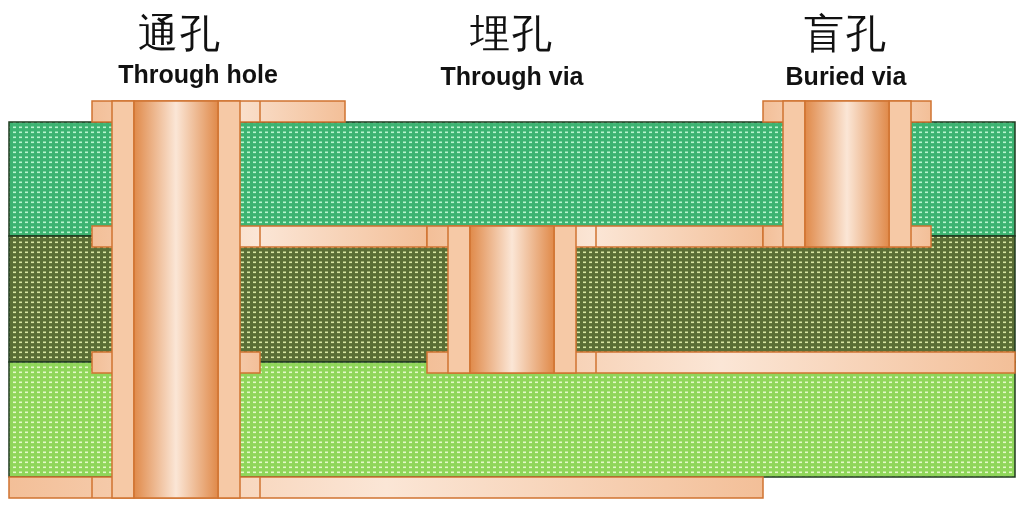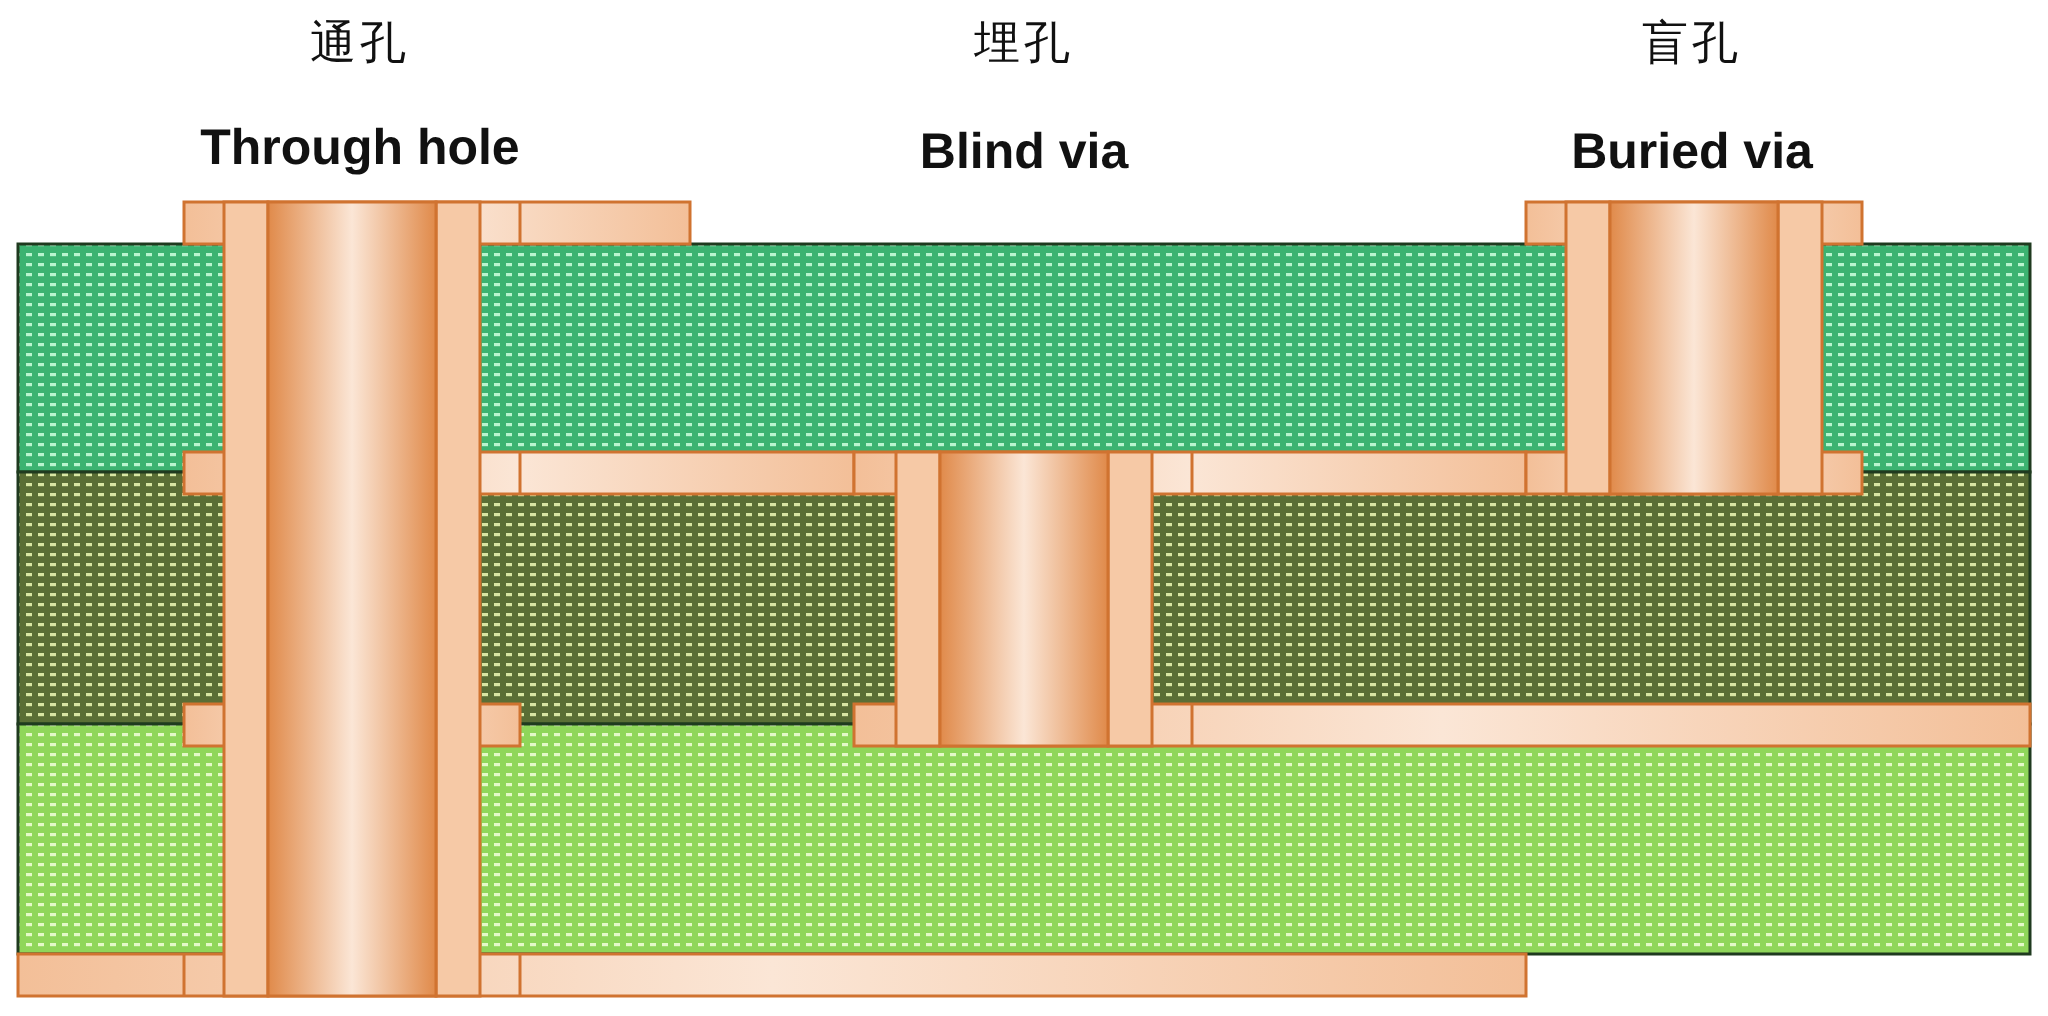--- a/index.html
+++ b/index.html
@@ -1,29 +1,29 @@
 <!DOCTYPE html>
 <html><head>
 <meta charset="utf-8">
 <style>
   html, body { margin: 0; padding: 0; background: #ffffff; }
   body { width: 1024px; height: 508px; position: relative; overflow: hidden; font-family: "DejaVu Sans", sans-serif; }
   .label { position: absolute; text-align: center; color: #111; }
-  .cn { font-family: "DejaVu Sans", sans-serif; font-size: 23px; font-weight: normal; letter-spacing: 2px; }
+  .cn { font-family: "DejaVu Sans", sans-serif; font-size: 40px; font-weight: normal; letter-spacing: 2px; }
   .en { font-family: "Liberation Sans", sans-serif; font-size: 25px; font-weight: bold; }
   svg.diagram { position: absolute; left: 0; top: 0; }
 </style>
 </head>
 <body>
 
 <div class="label cn" style="left:80px; top:6px; width:200px;">通孔</div>
-<div class="label en" style="left:60px; top:60px; width:240px;">Through hole</div>
+<div class="label en" style="left:78px; top:60px; width:240px;">Through hole</div>
 
 <div class="label cn" style="left:412px; top:6px; width:200px;font-family:Liberation Mono, monospace;">埋孔</div>
-<div class="label en" style="left:392px; top:62px; width:240px;">Blind via</div>
+<div class="label en" style="left:392px; top:62px; width:240px;">Through via</div>
 
 <div class="label cn" style="left:746px; top:6px; width:200px;">盲孔</div>
 <div class="label en" style="left:726px; top:62px; width:240px;">Buried via</div>
 
 <svg class="diagram" width="1024" height="508" viewBox="0 0 1024 508">
   <defs>
     <pattern id="dotTop" width="6" height="5" patternUnits="userSpaceOnUse">
       <rect width="6" height="5" fill="#3cb371"></rect>
       <rect x="1" y="1.5" width="3" height="1.6" fill="#b9f5cf"></rect>
     </pattern>

